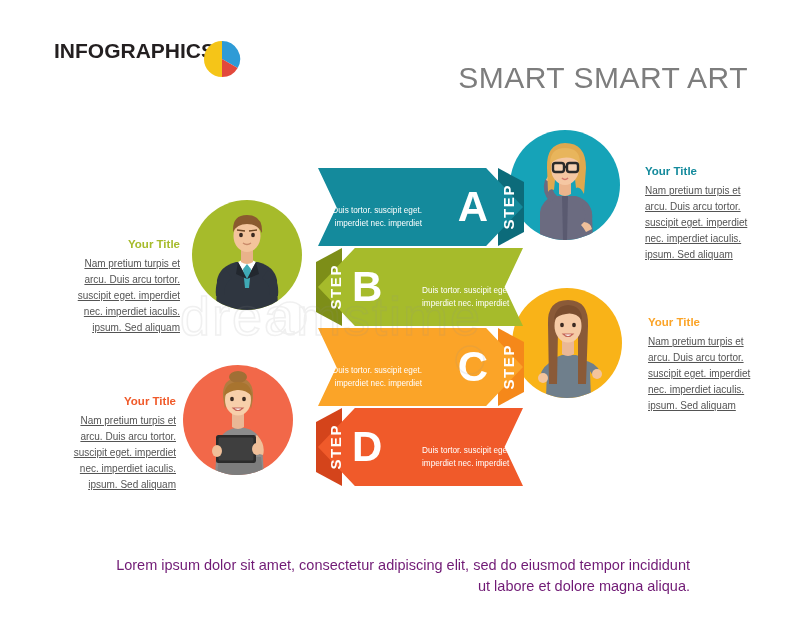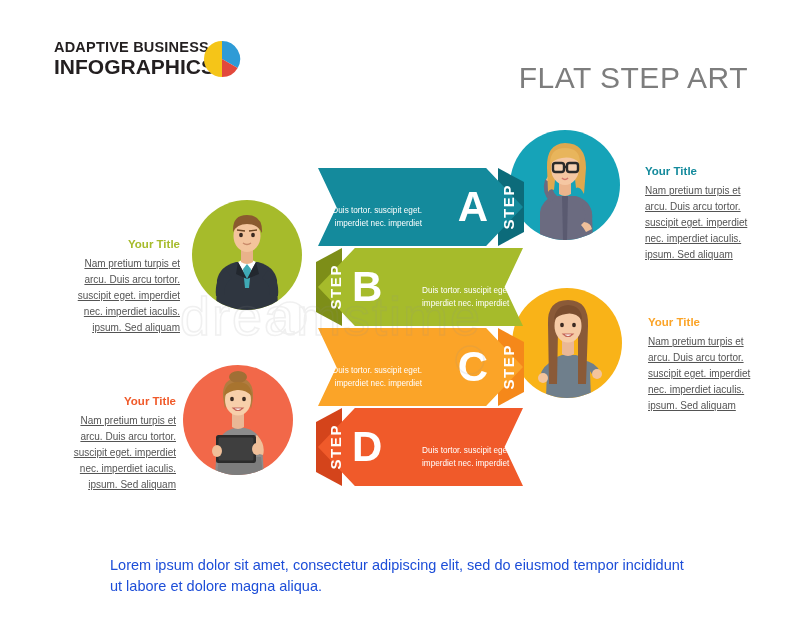--- a/index.html
+++ b/index.html
@@ -167,51 +167,50 @@
   }
   .align-right { text-align: right; }
   .align-left  { text-align: left; }
 
   
   #footer-caption {
     position: absolute;
     left: 0;
     right: 0;
     top: 540px;
-    text-align: left;
+    text-align: right;
     font-size: 14.5px;
     line-height: 1.45;
-    color: #1d4ed8;
+    color: #701a75;
     padding: 0 110px;
   }
 
   
   #watermark {
     position: absolute;
     inset: 0;
     pointer-events: none;
     opacity: 0.13;
   }
 </style>
 </head>
 <body>
 
 <div id="brand-block">
-  <div id="brand-line1">ADAPTIVE BUSINESS</div>
   <div id="brand-line2">INFOGRAPHICS</div>
 </div>
 <div id="brand-logo">
   <svg viewBox="0 0 40 40" width="38" height="38">
     <path d="M20 20 L20 1 A19 19 0 0 1 36.5 29.5 Z" fill="#2e9bd6"></path>
     <path d="M20 20 L36.5 29.5 A19 19 0 0 1 20 39 Z" fill="#e2483c"></path>
     <path d="M20 20 L20 39 A19 19 0 0 1 20 1 Z" fill="#f5c518"></path>
   </svg>
 </div>
 
-<h1 id="page-heading">FLAT STEP ART</h1>
+<h1 id="page-heading">SMART SMART ART</h1>
 
 <div class="persona" style="left:510px; top:130px;">
   <div class="persona-disc" style="background:#16a3b8;">
     <svg viewBox="0 0 110 110" width="110" height="110">
 
       <path d="M30 110 L30 82 Q32 70 44 66 L66 66 Q80 70 82 84 L83 110 Z" fill="#6b6b80"></path>
       <path d="M52 66 L58 66 L57 110 L53 110 Z" fill="#5a5a70"></path>
 
       <path d="M40 72 Q31 62 35 50 L43 48 Q40 60 47 66 Z" fill="#6b6b80"></path>
       <path d="M36 50 Q38 44 44 43 L47 48 Q42 49 41 53 Z" fill="#f0c09a"></path>

